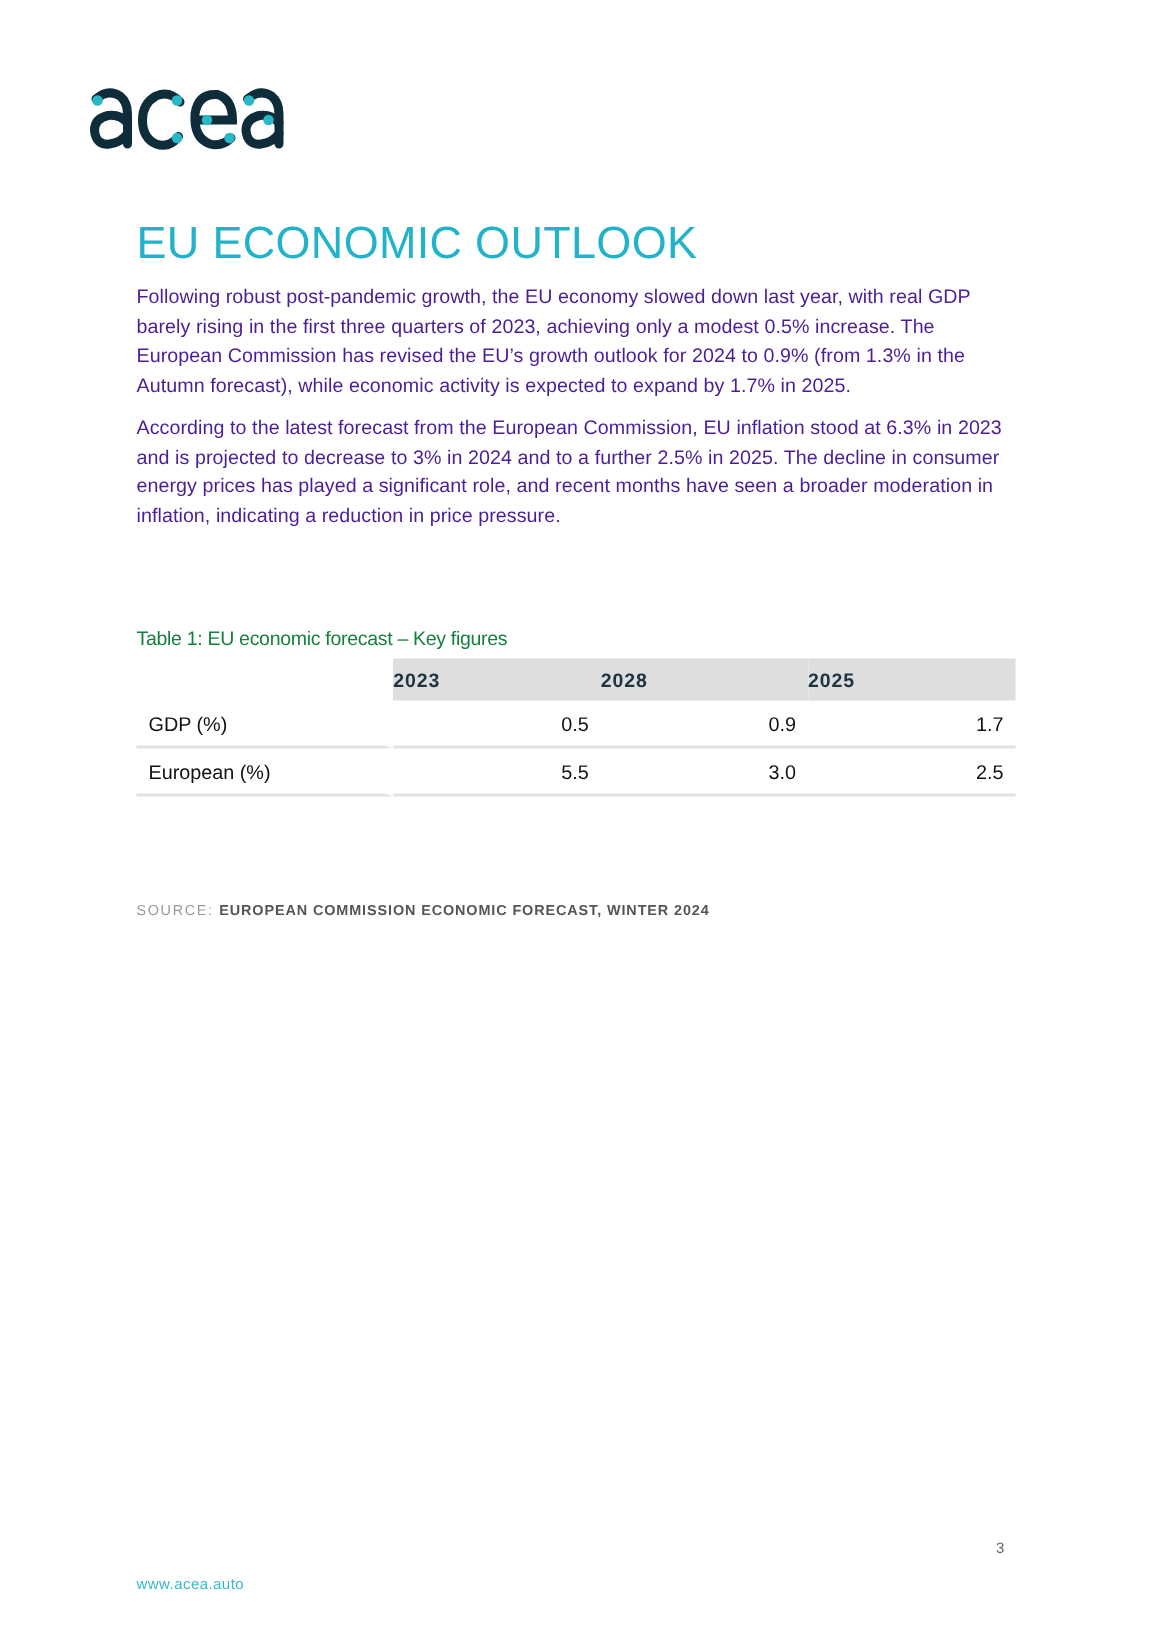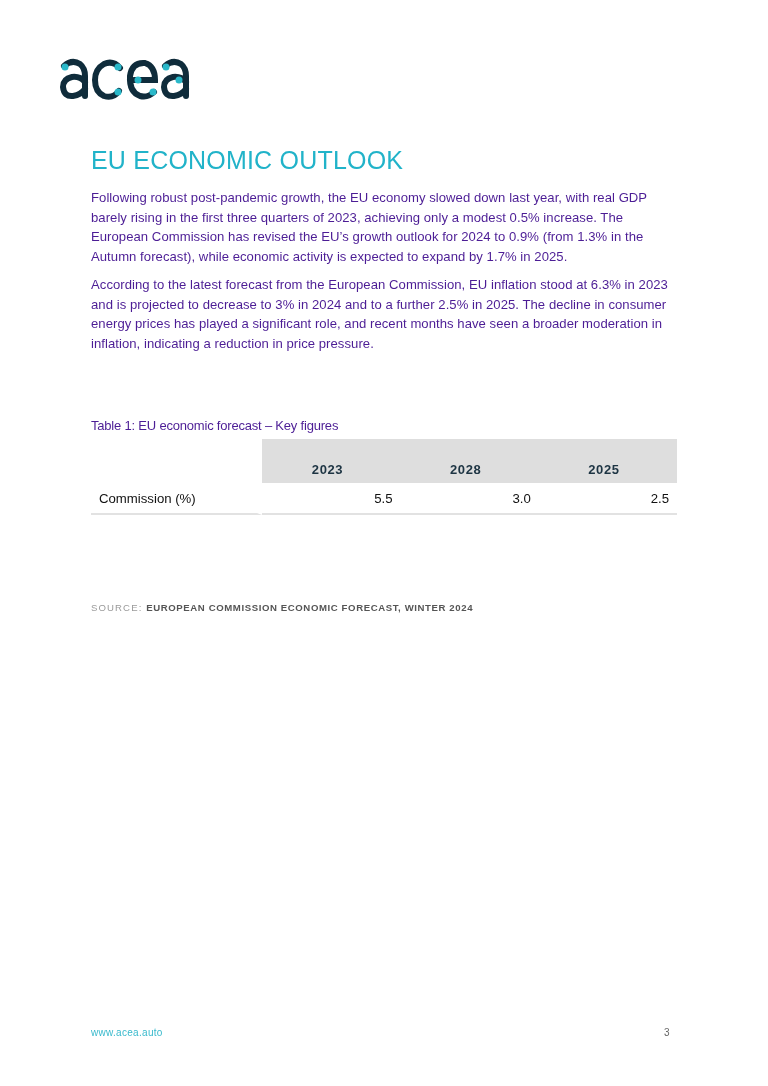--- a/index.html
+++ b/index.html
@@ -20,21 +20,21 @@
       left: 58px;
       top: 56px;
       width: 132px;
       height: 46px;
     }
     .page-title {
       position: absolute;
       left: 91px;
       top: 146px;
       margin: 0;
-      font-size: 25px;
+      font-size: 30px;
       font-weight: normal;
       color: #21b3c9;
       letter-spacing: 0.2px;
       font-family: "Liberation Sans", sans-serif;
     }
     .body-text {
       position: absolute;
       left: 91px;
       top: 188px;
       width: 590px;
@@ -44,39 +44,39 @@
       font-size: 13.1px;
       line-height: 19.5px;
       color: #4c1d95;
       letter-spacing: 0.05px;
     }
     .table-caption {
       position: absolute;
       left: 91px;
       top: 418px;
       font-size: 13px;
-      color: #4c1d95;
+      color: #15803d;
       letter-spacing: -0.2px;
     }
     .data-table {
       position: absolute;
       left: 91px;
       top: 439px;
       width: 586px;
       border-collapse: separate;
       border-spacing: 0;
       font-size: 13.2px;
     }
     .data-table th {
       background: #dedede;
       color: #1d3443;
       font-weight: bold;
-      text-align: center;
+      text-align: left;
       height: 28px;
-      padding: 16px 8px 0 0;
+      padding: 0 8px 0 0;
       font-size: 13px;
       letter-spacing: 0.6px;
     }
     .data-table th.blank {
       background: transparent;
     }
     .data-table td {
       height: 30px;
       border-bottom: 2px solid #e2e2e2;
       padding: 0;
@@ -103,21 +103,21 @@
       margin-top: 24px;
     }
     .source .source-text {
       color: #555555;
       font-weight: bold;
       letter-spacing: 0.6px;
     }
     .footer-url {
       position: absolute;
       left: 91px;
-      top: 1027px;
+      top: 1051px;
       font-size: 10px;
       color: #38b9cc;
       letter-spacing: 0.3px;
     }
     .page-number {
       position: absolute;
       left: 664px;
       top: 1027px;
       font-size: 10px;
       color: #666;
@@ -171,21 +171,27 @@
   <thead>
     <tr>
       <th class="blank"></th>
       <th>2023</th>
       <th>2028</th>
       <th>2025</th>
     </tr>
   </thead>
   <tbody>
     <tr>
-      <td class="label">Commission (%)</td>
+      <td class="label">GDP (%)</td>
+      <td class="num">0.5</td>
+      <td class="num">0.9</td>
+      <td class="num">1.7</td>
+    </tr>
+    <tr>
+      <td class="label">European (%)</td>
       <td class="num">5.5</td>
       <td class="num">3.0</td>
       <td class="num">2.5</td>
     </tr>
   </tbody>
 </table>
 
 <div class="source">
   <span>SOURCE: </span><span class="source-text">EUROPEAN COMMISSION ECONOMIC FORECAST, WINTER 2024</span>
 </div>

